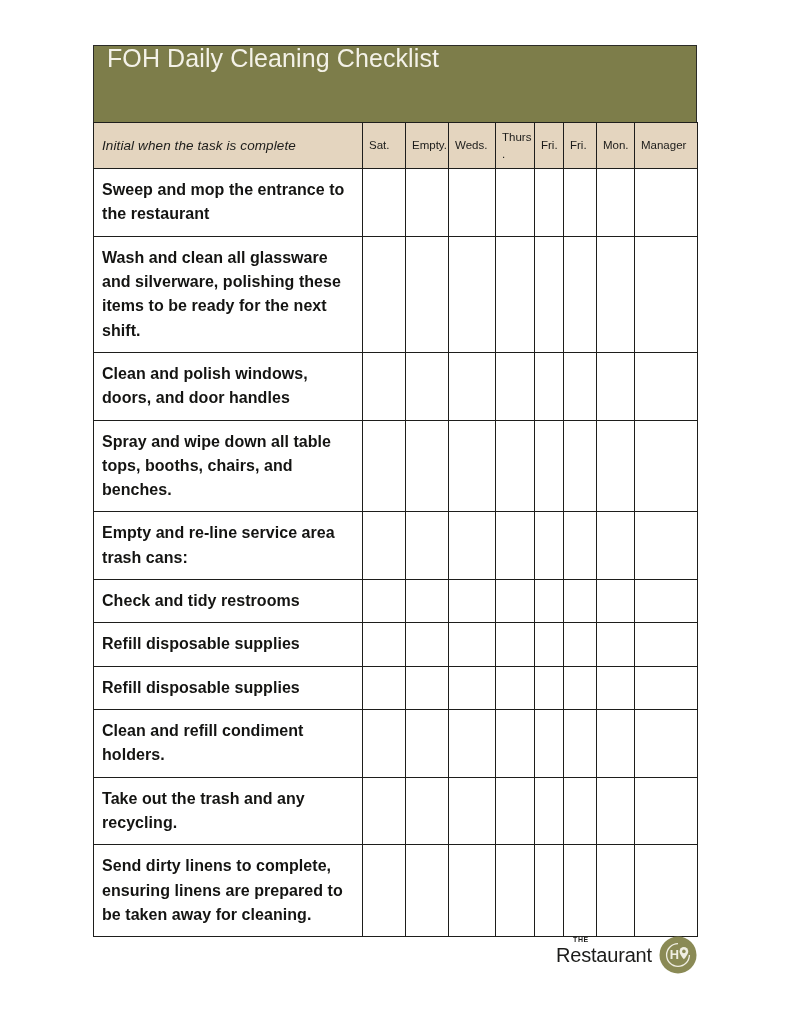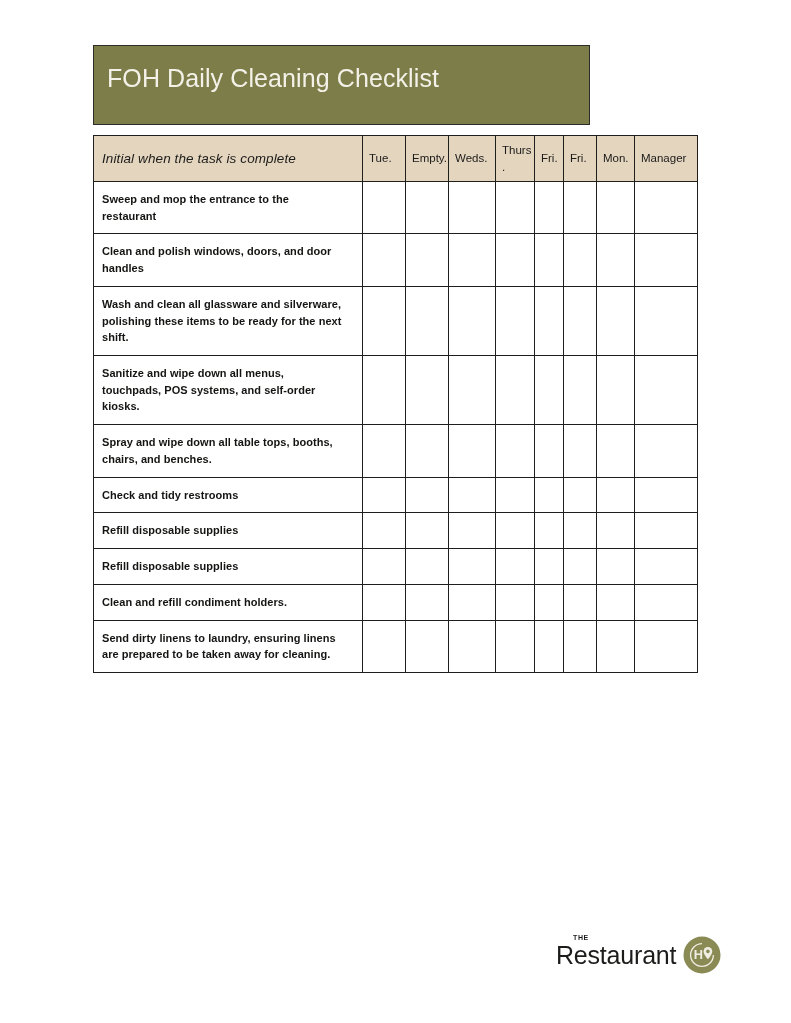--- a/index.html
+++ b/index.html
@@ -19,43 +19,43 @@
     position: absolute;
     inset: 0;
     background: #ffffff;
   }
 
   
   .title-banner {
     position: absolute;
     left: 93px;
     top: 45px;
-    width: 497px;
+    width: 604px;
     height: 80px;
     background: #7d7d4a;
     box-sizing: border-box;
     border: 1.5px solid #2b2b28;
     display: flex;
-    align-items: center;
+    align-items: flex-start;
   }
   .title-text {
     color: #f4f2e8;
     font-size: 25px;
     font-weight: 400;
     letter-spacing: 0.1px;
     padding: 0 0 13px 13px;
     line-height: 1;
     white-space: nowrap;
   }
 
   
   .checklist-table {
     position: absolute;
     left: 93px;
-    top: 135px;
+    top: 122px;
     width: 604px;
     border-collapse: collapse;
     table-layout: fixed;
   }
   .checklist-table td,
   .checklist-table th {
     border: 1.3px solid #1e1e1c;
     padding: 0;
     vertical-align: top;
     background: #ffffff;
@@ -82,21 +82,21 @@
     color: #1c1c1a;
     text-align: left;
     padding: 0 0 0 6px !important;
     line-height: 1.45;
     word-break: break-word;
     vertical-align: middle;
   }
 
   
   .task-cell {
-    font-size: 11px;
+    font-size: 16px;
     font-weight: bold;
     color: #141412;
     line-height: 1.52;
     padding: 9px 16px 9px 8px !important;
     letter-spacing: 0.05px;
   }
   .mark-cell { background: #ffffff; }
 
   
   col.c-task    { width: 269px; }
@@ -126,21 +126,21 @@
     position: absolute;
     left: 17px;
     top: -9px;
     font-size: 7px;
     font-weight: bold;
     letter-spacing: 0.6px;
     color: #1c1c1a;
     line-height: 1;
   }
   .logo-restaurant {
-    font-size: 25px;
+    font-size: 20px;
     font-weight: 400;
     color: #1c1c1a;
     letter-spacing: -0.2px;
     line-height: 1;
   }
   .logo-badge {
     width: 38px;
     height: 38px;
     flex: 0 0 38px;
     display: block;
@@ -164,21 +164,21 @@
         <col class="c-wed">
       <col class="c-thu">
         <col class="c-fri">
         <col class="c-sat">
         <col class="c-sun">
         <col class="c-manager">
     </colgroup>
     <thead>
       <tr class="head-row">
         <th class="head-task">Initial when the task is complete</th>
-        <th class="head-day">Tue.</th>
+        <th class="head-day">Sat.</th>
         <th class="head-day">Empty.</th>
         <th class="head-day">Weds.</th>
         <th class="head-day">Thurs.</th>
         <th class="head-day">Fri.</th>
         <th class="head-day">Fri.</th>
         <th class="head-day">Mon.</th>
         <th class="head-day">Manager</th>
       </tr>
     </thead>
     <tbody id="task-body">
@@ -187,64 +187,64 @@
           <td class="mark-cell"></td>
           <td class="mark-cell"></td>
           <td class="mark-cell"></td>
           <td class="mark-cell"></td>
           <td class="mark-cell"></td>
           <td class="mark-cell"></td>
           <td class="mark-cell"></td>
           <td class="mark-cell"></td>
         </tr>
         <tr>
+          <td class="task-cell">Wash and clean all glassware and silverware, polishing these items to be ready for the next shift.</td>
+          <td class="mark-cell"></td>
+          <td class="mark-cell"></td>
+          <td class="mark-cell"></td>
+          <td class="mark-cell"></td>
+          <td class="mark-cell"></td>
+          <td class="mark-cell"></td>
+          <td class="mark-cell"></td>
+          <td class="mark-cell"></td>
+        </tr>
+        <tr>
           <td class="task-cell">Clean and polish windows, doors, and door handles</td>
           <td class="mark-cell"></td>
           <td class="mark-cell"></td>
           <td class="mark-cell"></td>
           <td class="mark-cell"></td>
           <td class="mark-cell"></td>
           <td class="mark-cell"></td>
           <td class="mark-cell"></td>
           <td class="mark-cell"></td>
         </tr>
         <tr>
-          <td class="task-cell">Wash and clean all glassware and silverware, polishing these items to be ready for the next shift.</td>
-          <td class="mark-cell"></td>
-          <td class="mark-cell"></td>
-          <td class="mark-cell"></td>
-          <td class="mark-cell"></td>
-          <td class="mark-cell"></td>
-          <td class="mark-cell"></td>
-          <td class="mark-cell"></td>
-          <td class="mark-cell"></td>
-        </tr>
-        <tr>
-          <td class="task-cell">Sanitize and wipe down all menus, touchpads, POS systems, and self-order kiosks.</td>
-          <td class="mark-cell"></td>
-          <td class="mark-cell"></td>
-          <td class="mark-cell"></td>
-          <td class="mark-cell"></td>
-          <td class="mark-cell"></td>
-          <td class="mark-cell"></td>
-          <td class="mark-cell"></td>
-          <td class="mark-cell"></td>
-        </tr>
-        <tr>
           <td class="task-cell">Spray and wipe down all table tops, booths, chairs, and benches.</td>
           <td class="mark-cell"></td>
           <td class="mark-cell"></td>
           <td class="mark-cell"></td>
           <td class="mark-cell"></td>
           <td class="mark-cell"></td>
           <td class="mark-cell"></td>
           <td class="mark-cell"></td>
           <td class="mark-cell"></td>
         </tr>
         <tr>
+          <td class="task-cell">Empty and re-line service area trash cans:</td>
+          <td class="mark-cell"></td>
+          <td class="mark-cell"></td>
+          <td class="mark-cell"></td>
+          <td class="mark-cell"></td>
+          <td class="mark-cell"></td>
+          <td class="mark-cell"></td>
+          <td class="mark-cell"></td>
+          <td class="mark-cell"></td>
+        </tr>
+        <tr>
           <td class="task-cell">Check and tidy restrooms</td>
           <td class="mark-cell"></td>
           <td class="mark-cell"></td>
           <td class="mark-cell"></td>
           <td class="mark-cell"></td>
           <td class="mark-cell"></td>
           <td class="mark-cell"></td>
           <td class="mark-cell"></td>
           <td class="mark-cell"></td>
         </tr>
@@ -275,21 +275,32 @@
           <td class="mark-cell"></td>
           <td class="mark-cell"></td>
           <td class="mark-cell"></td>
           <td class="mark-cell"></td>
           <td class="mark-cell"></td>
           <td class="mark-cell"></td>
           <td class="mark-cell"></td>
           <td class="mark-cell"></td>
         </tr>
         <tr>
-          <td class="task-cell">Send dirty linens to laundry, ensuring linens are prepared to be taken away for cleaning.</td>
+          <td class="task-cell">Take out the trash and any recycling.</td>
+          <td class="mark-cell"></td>
+          <td class="mark-cell"></td>
+          <td class="mark-cell"></td>
+          <td class="mark-cell"></td>
+          <td class="mark-cell"></td>
+          <td class="mark-cell"></td>
+          <td class="mark-cell"></td>
+          <td class="mark-cell"></td>
+        </tr>
+        <tr>
+          <td class="task-cell">Send dirty linens to complete, ensuring linens are prepared to be taken away for cleaning.</td>
           <td class="mark-cell"></td>
           <td class="mark-cell"></td>
           <td class="mark-cell"></td>
           <td class="mark-cell"></td>
           <td class="mark-cell"></td>
           <td class="mark-cell"></td>
           <td class="mark-cell"></td>
           <td class="mark-cell"></td>
         </tr>
       </tbody>

